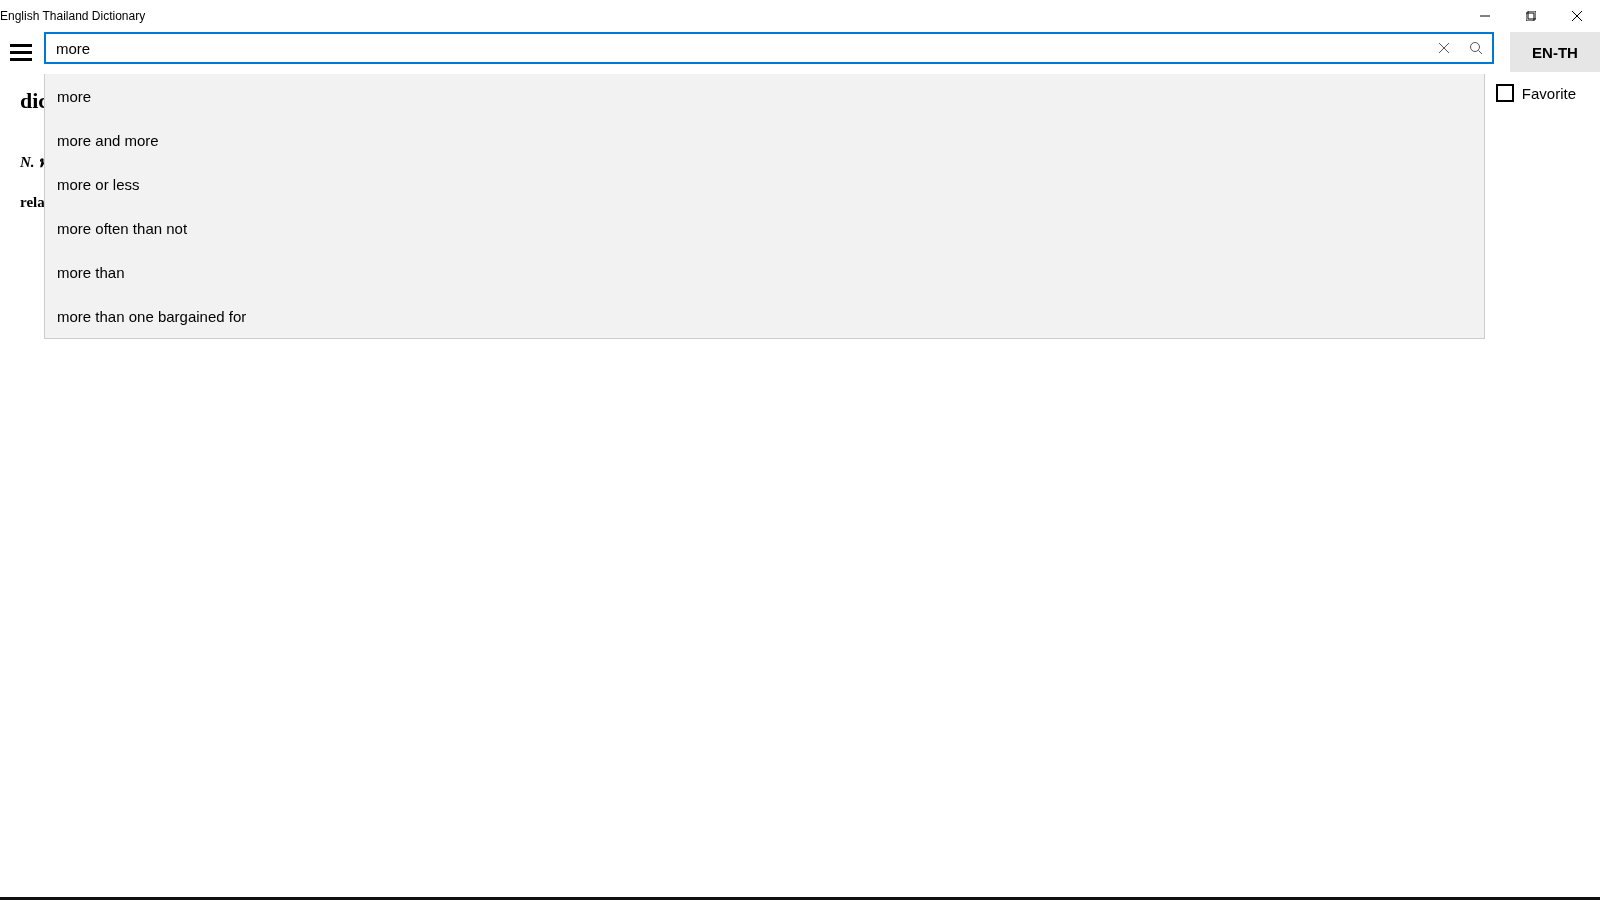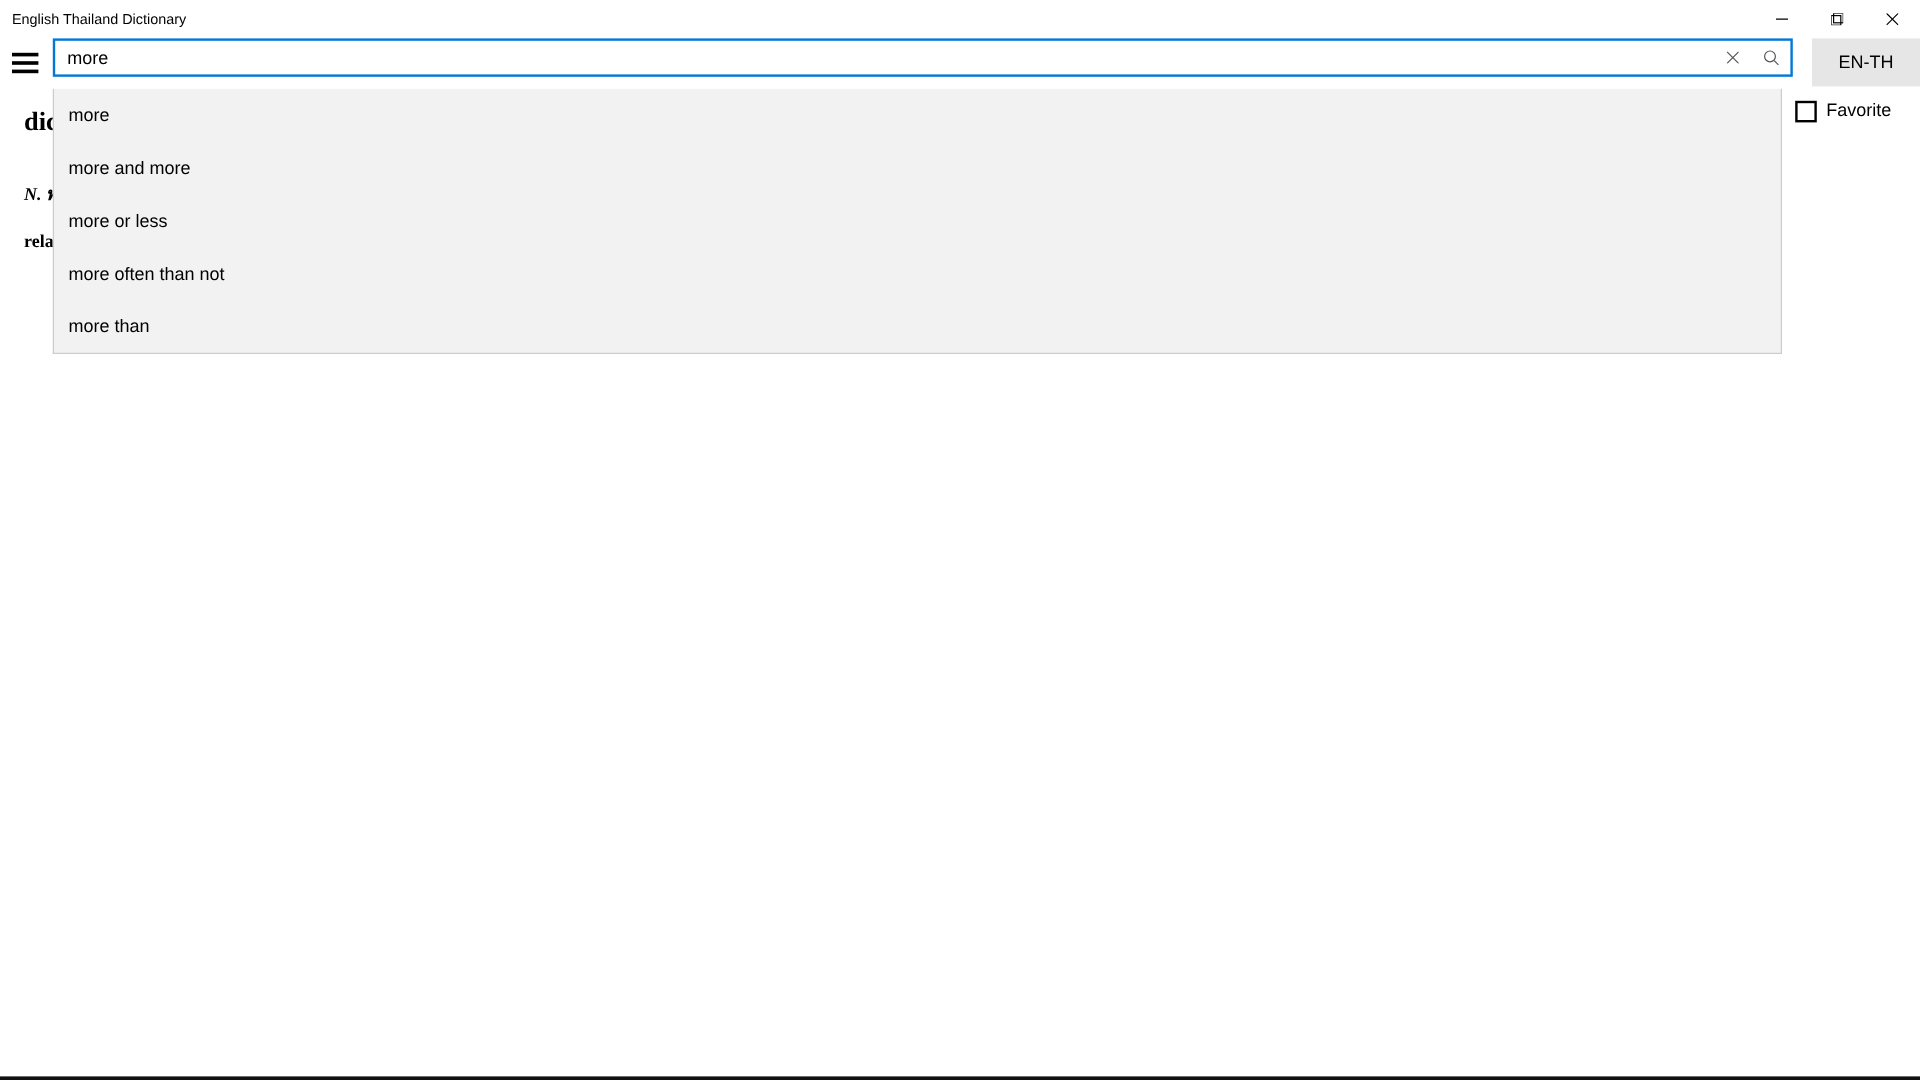--- a/index.html
+++ b/index.html
@@ -12,21 +12,20 @@
     background: #ffffff;
     width: 1600px;
     height: 900px;
     overflow: hidden;
     position: relative;
   }
   .titlebar {
     height: 32px;
     display: flex;
     align-items: center;
-    padding-left: 10px;
     font-size: 12px;
     color: #000;
     position: relative;
   }
   .window-controls {
     position: absolute;
     right: 0;
     top: 0;
     height: 32px;
     display: flex;
@@ -102,35 +101,37 @@
   }
   .lang-toggle {
     width: 90px;
     background: #e6e6e6;
     display: flex;
     align-items: center;
     justify-content: center;
     font-size: 15px;
     margin-left: 16px;
     margin-right: 0;
+    font-weight: bold;
   }
   .content {
     padding: 16px 20px;
     position: relative;
   }
   .headword {
     font-family: "Times New Roman", serif;
     font-weight: bold;
     font-size: 22px;
   }
   .favorite-row {
     position: absolute;
     right: 24px;
     top: 12px;
     display: flex;
+    align-items: center;
     gap: 8px;
     font-size: 15px;
   }
   .fav-box {
     width: 18px;
     height: 18px;
     border: 2px solid #000;
   }
   .definition {
     font-family: "Times New Roman", serif;
@@ -249,15 +250,18 @@
     </div>
   <div class="suggestion-item">
       <span>more or less</span>
     </div>
   <div class="suggestion-item">
       <span>more often than not</span>
     </div>
   <div class="suggestion-item">
       <span>more than</span>
     </div>
+  <div class="suggestion-item">
+      <span>more than one bargained for</span>
+    </div>
 </div>
 
 <div class="taskbar"></div>
 
 </body></html>

